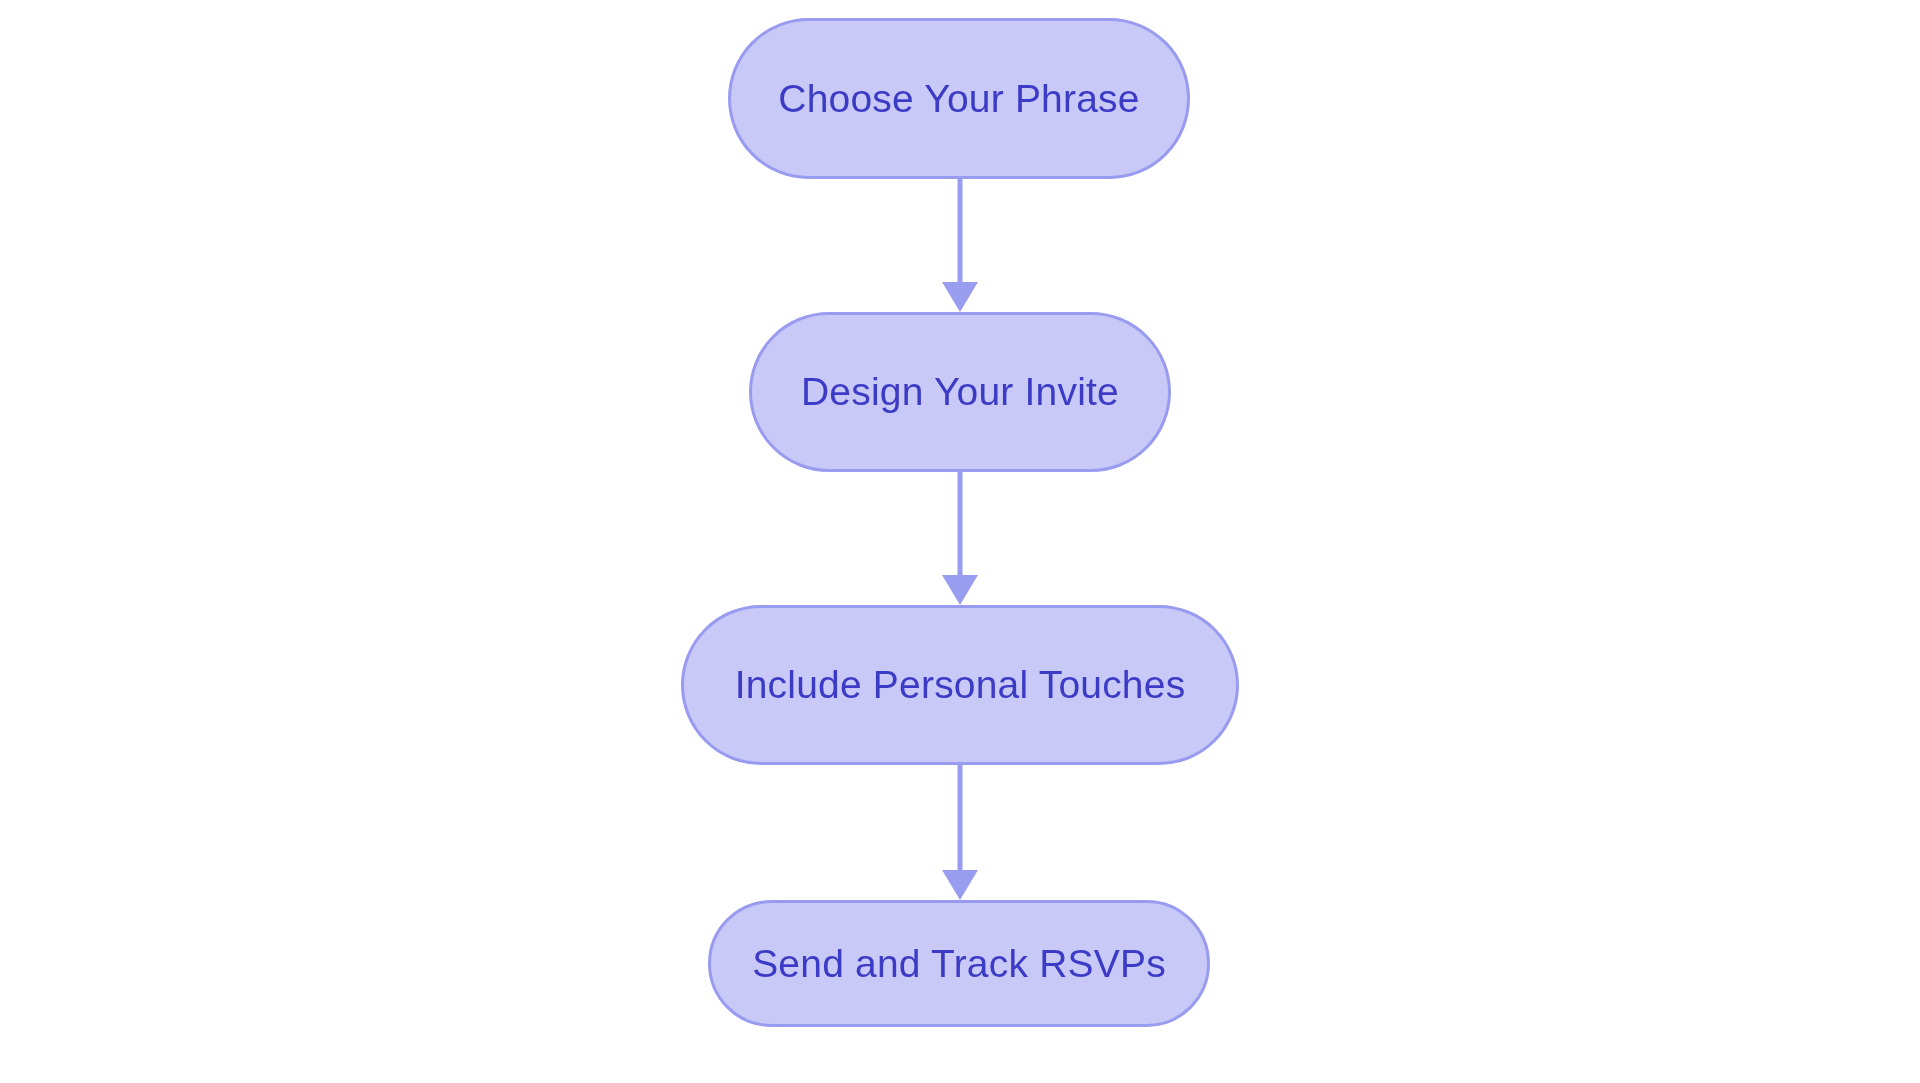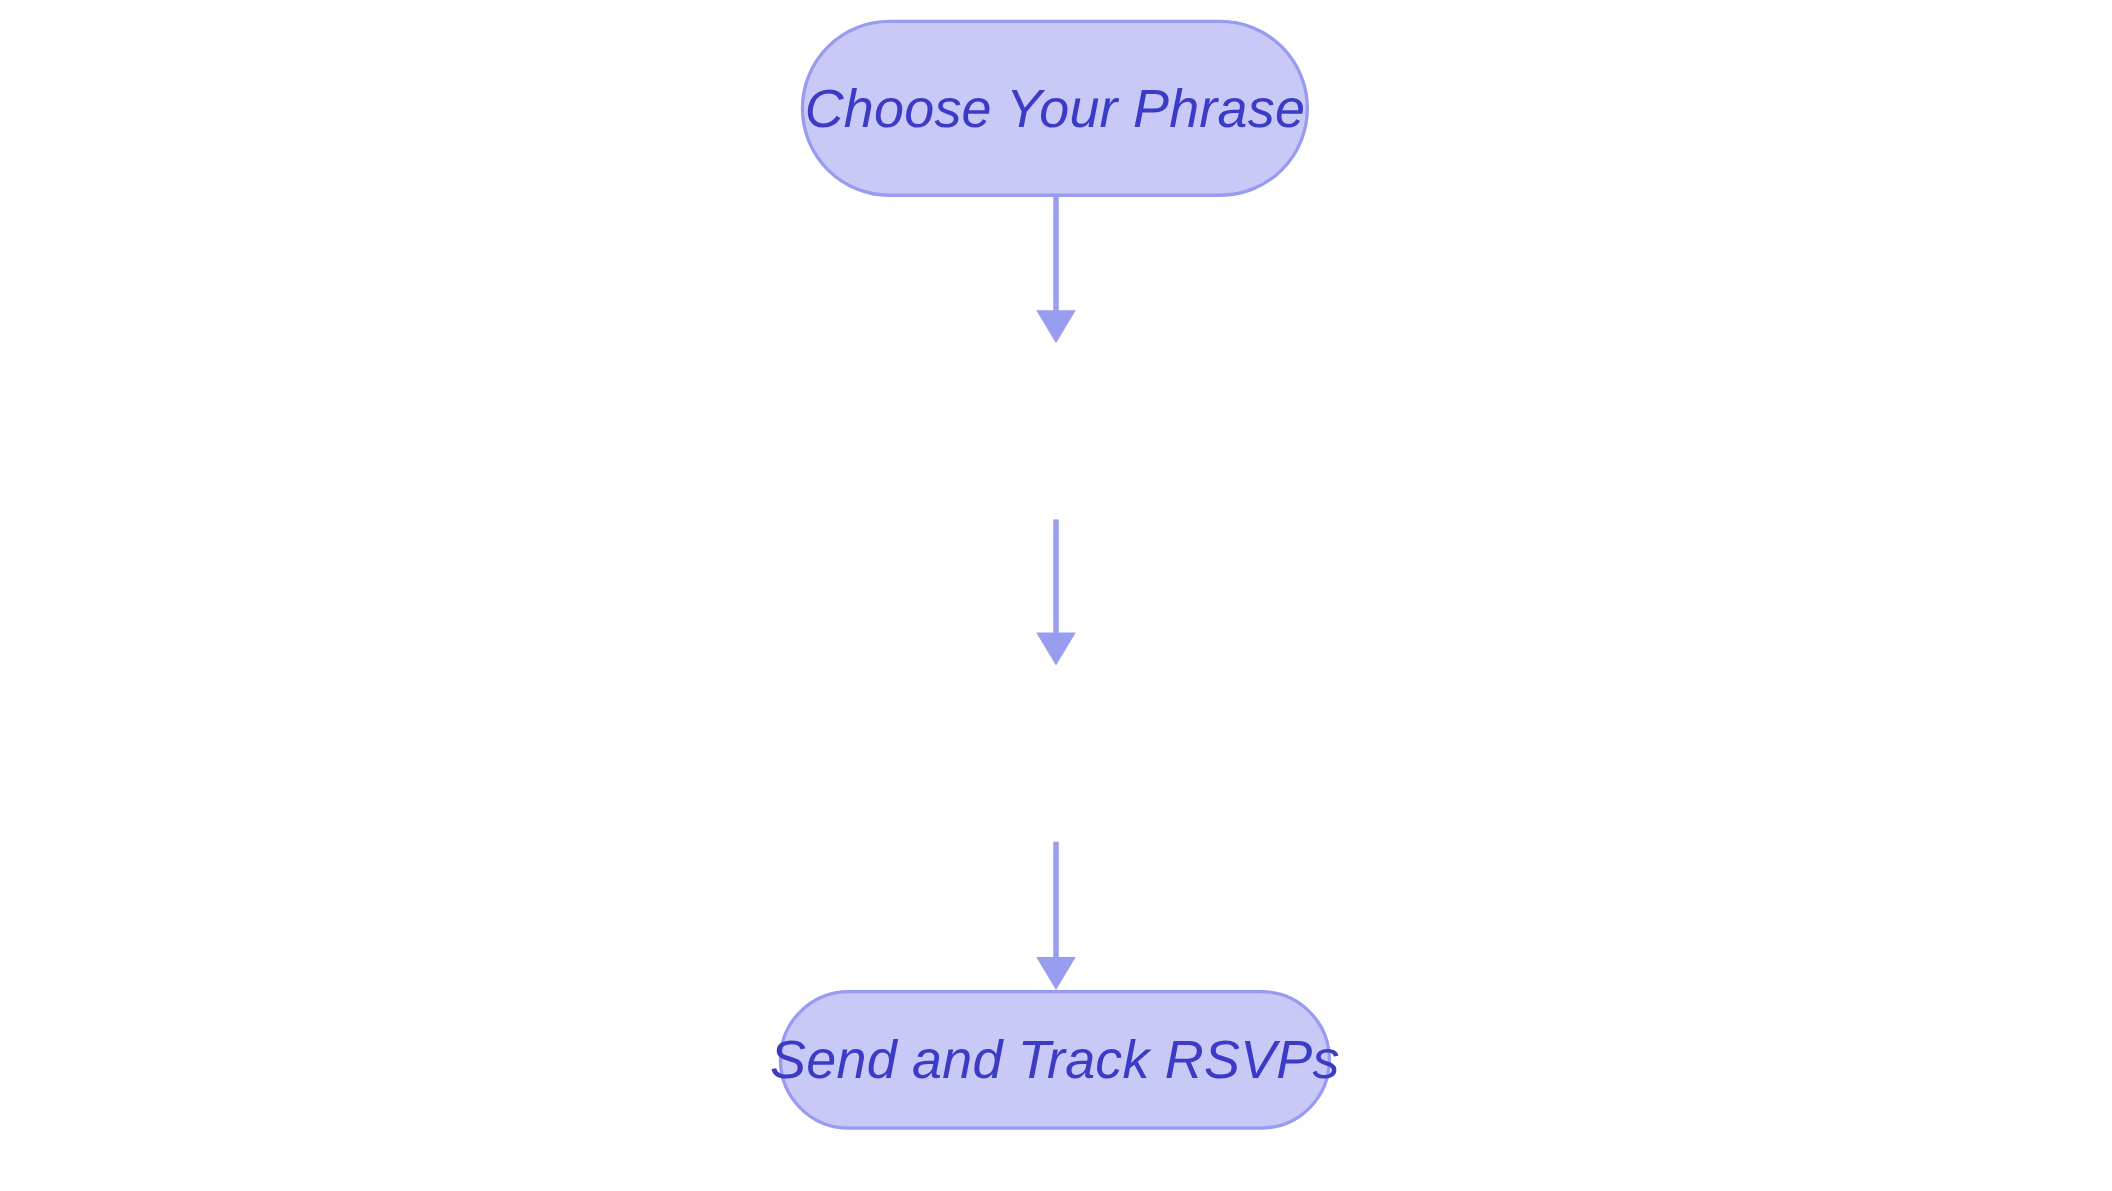--- a/index.html
+++ b/index.html
@@ -27,25 +27,24 @@
     position: absolute;
     display: flex;
     align-items: center;
     justify-content: center;
     background: var(--node-fill);
     border: 3px solid var(--node-border);
     border-radius: 999px;
   }
   .node-label {
     color: var(--node-text);
-    font-size: 49px;
+    font-size: 39px;
     font-weight: 400;
     letter-spacing: 0.2px;
     white-space: nowrap;
-    font-style: italic;
   }
   .node-1 { left: 728px; top: 18px;  width: 462px; height: 161px; }
   .node-2 { left: 749px; top: 312px; width: 422px; height: 160px; }
   .node-3 { left: 681px; top: 605px; width: 558px; height: 160px; }
   .node-4 { left: 708px; top: 900px; width: 502px; height: 127px; }
   .arrow { position: absolute; display: block; }
   .arrow-1 { left: 940px; top: 179px; }
   .arrow-2 { left: 940px; top: 472px; }
   .arrow-3 { left: 940px; top: 765px; }
   .arrow line    { stroke: var(--arrow); stroke-width: 5px; }
@@ -58,26 +57,32 @@
 
   <div class="node node-1">
     <span class="node-label">Choose Your Phrase</span>
   </div>
 
   <svg class="arrow arrow-1" width="40" height="133" viewBox="0 0 40 133" xmlns="http://www.w3.org/2000/svg">
     <line x1="20" y1="0" x2="20" y2="106"></line>
     <polygon points="20,133 2,103 38,103"></polygon>
   </svg>
 
+  <div class="node node-2">
+    <span class="node-label">Design Your Invite</span>
+  </div>
 
   <svg class="arrow arrow-2" width="40" height="133" viewBox="0 0 40 133" xmlns="http://www.w3.org/2000/svg">
     <line x1="20" y1="0" x2="20" y2="106"></line>
     <polygon points="20,133 2,103 38,103"></polygon>
   </svg>
 
+  <div class="node node-3">
+    <span class="node-label">Include Personal Touches</span>
+  </div>
 
   <svg class="arrow arrow-3" width="40" height="135" viewBox="0 0 40 135" xmlns="http://www.w3.org/2000/svg">
     <line x1="20" y1="0" x2="20" y2="108"></line>
     <polygon points="20,135 2,105 38,105"></polygon>
   </svg>
 
   <div class="node node-4">
     <span class="node-label">Send and Track RSVPs</span>
   </div>
 

